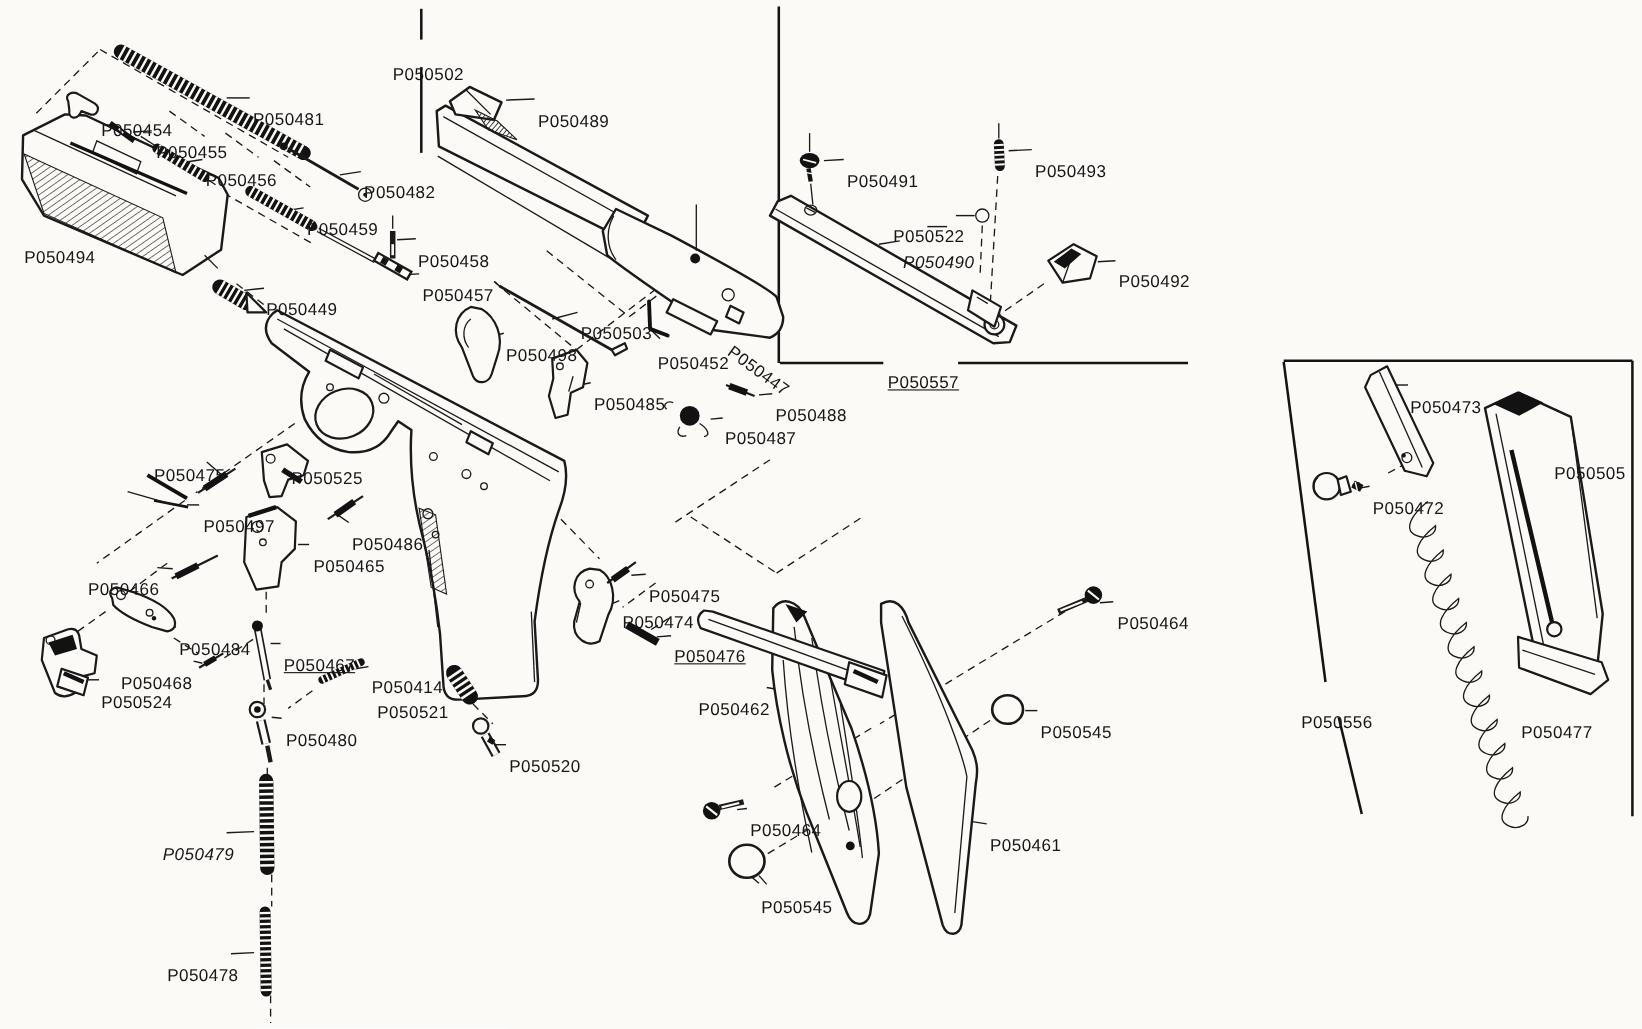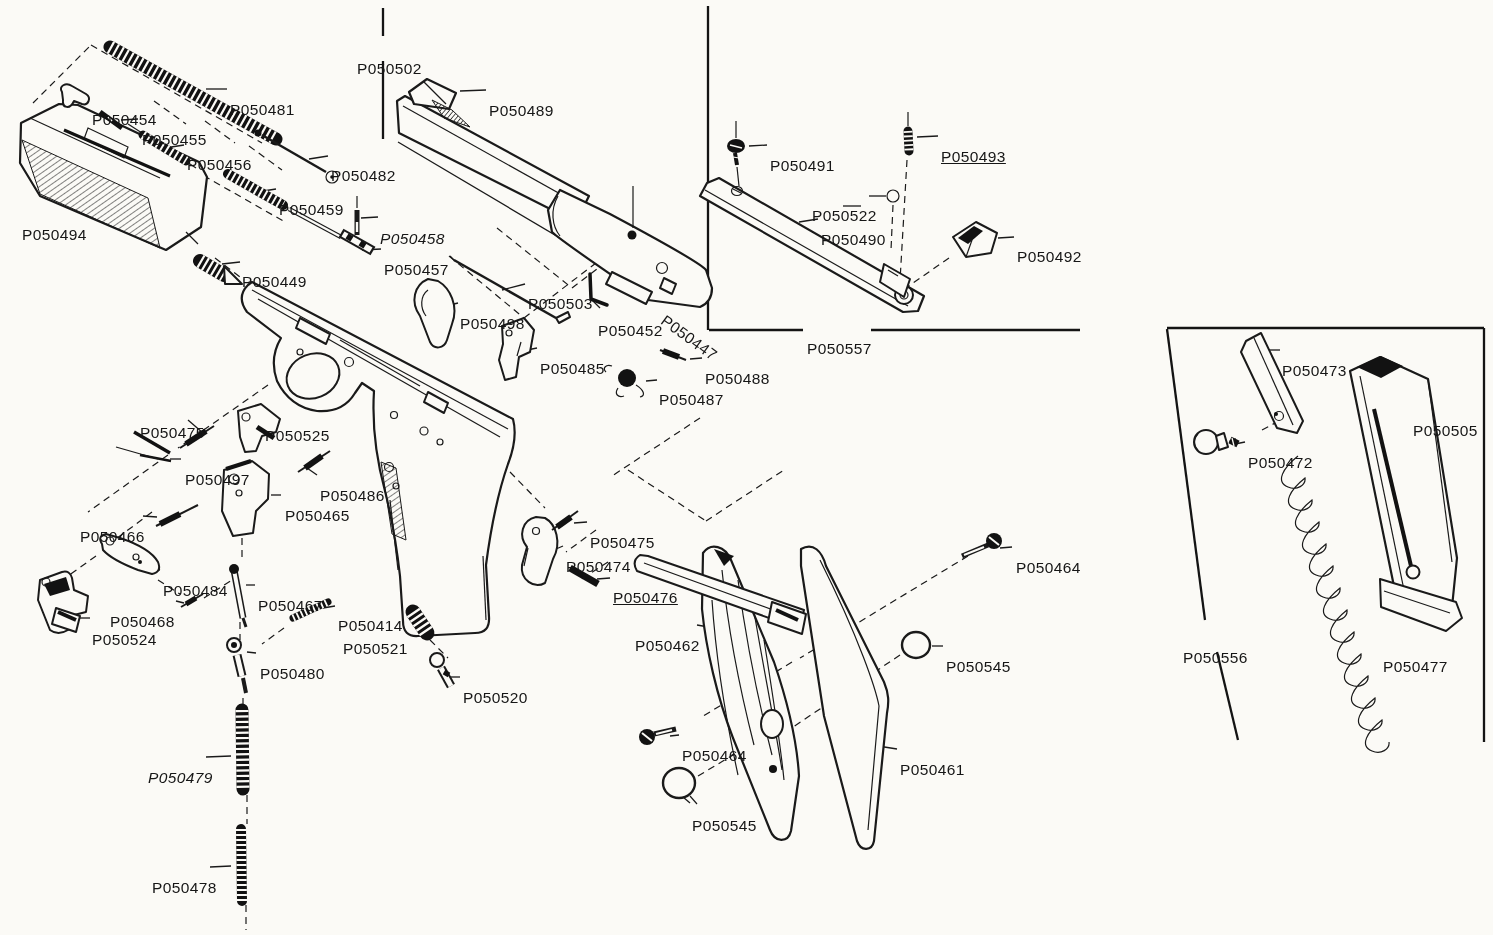--- a/index.html
+++ b/index.html
@@ -421,55 +421,55 @@
     <line class="i" x1="1384" y1="591" x2="1450" y2="613"></line>
   </g>
 </svg>
 
 <div class="labels">
       <div class="plabel" style="left: 357px; top: 41px;">P050502</div>
       <div class="plabel" style="left: 230px; top: 82px;">P050481</div>
       <div class="plabel" style="left: 92px; top: 92px;">P050454</div>
       <div class="plabel" style="left: 489px; top: 83px;">P050489</div>
       <div class="plabel" style="left: 142px; top: 112px;">P050455</div>
-      <div class="plabel" style="left: 941px; top: 129px; text-decoration: underline;">P050493</div>
+      <div class="plabel" style="left: 941px; top: 129px;">P050493</div>
       <div class="plabel" style="left: 187px; top: 137px;">P050456</div>
       <div class="plabel" style="left: 770px; top: 138px;">P050491</div>
       <div class="plabel" style="left: 331px; top: 148px;">P050482</div>
       <div class="plabel" style="left: 279px; top: 182px;">P050459</div>
       <div class="plabel" style="left: 812px; top: 188px; text-align: right;">P050522</div>
       <div class="plabel" style="left: 22px; top: 207px;">P050494</div>
-      <div class="plabel" style="left: 380px; top: 211px; font-style: italic;">P050458</div>
-      <div class="plabel" style="left: 821px; top: 212px;">P050490</div>
+      <div class="plabel" style="left: 380px; top: 211px;">P050458</div>
+      <div class="plabel" style="left: 821px; top: 212px; font-style: italic;">P050490</div>
       <div class="plabel" style="left: 1017px; top: 229px;">P050492</div>
       <div class="plabel" style="left: 384px; top: 242px;">P050457</div>
       <div class="plabel" style="left: 242px; top: 254px;">P050449</div>
       <div class="plabel" style="left: 528px; top: 276px;">P050503</div>
       <div class="plabel" style="left: 460px; top: 296px;">P050498</div>
       <div class="plabel" style="left: 598px; top: 303px;">P050452</div>
       <div class="plabel" style="left: 663px; top: 291px; transform: rotate(36deg);">P050447</div>
-      <div class="plabel" style="left: 807px; top: 321px;">P050557</div>
+      <div class="plabel" style="left: 807px; top: 321px; text-decoration: underline;">P050557</div>
       <div class="plabel" style="left: 540px; top: 341px;">P050485</div>
       <div class="plabel" style="left: 1282px; top: 343px;">P050473</div>
       <div class="plabel" style="left: 705px; top: 351px;">P050488</div>
       <div class="plabel" style="left: 659px; top: 372px;">P050487</div>
       <div class="plabel" style="left: 1413px; top: 403px;">P050505</div>
       <div class="plabel" style="left: 140px; top: 405px;">P050475</div>
       <div class="plabel" style="left: 265px; top: 408px;">P050525</div>
       <div class="plabel" style="left: 1248px; top: 435px;">P050472</div>
       <div class="plabel" style="left: 185px; top: 452px;">P050497</div>
       <div class="plabel" style="left: 320px; top: 468px;">P050486</div>
       <div class="plabel" style="left: 285px; top: 488px;">P050465</div>
       <div class="plabel" style="left: 80px; top: 509px;">P050466</div>
       <div class="plabel" style="left: 590px; top: 515px;">P050475</div>
       <div class="plabel" style="left: 566px; top: 539px; text-align: right;">P050474</div>
       <div class="plabel" style="left: 1016px; top: 540px;">P050464</div>
       <div class="plabel" style="left: 163px; top: 563px; text-align: right;">P050484</div>
       <div class="plabel" style="left: 613px; top: 570px; text-decoration: underline;">P050476</div>
-      <div class="plabel" style="left: 258px; top: 578px;">P050467</div>
+      <div class="plabel" style="left: 258px; top: 578px; text-decoration: underline;">P050467</div>
       <div class="plabel" style="left: 110px; top: 594px;">P050468</div>
       <div class="plabel" style="left: 338px; top: 598px;">P050414</div>
       <div class="plabel" style="left: 92px; top: 612px; text-align: center;">P050524</div>
       <div class="plabel" style="left: 635px; top: 618px;">P050462</div>
       <div class="plabel" style="left: 343px; top: 621px;">P050521</div>
       <div class="plabel" style="left: 1183px; top: 630px;">P050556</div>
       <div class="plabel" style="left: 1383px; top: 639px;">P050477</div>
       <div class="plabel" style="left: 946px; top: 639px;">P050545</div>
       <div class="plabel" style="left: 260px; top: 646px;">P050480</div>
       <div class="plabel" style="left: 463px; top: 670px;">P050520</div>

